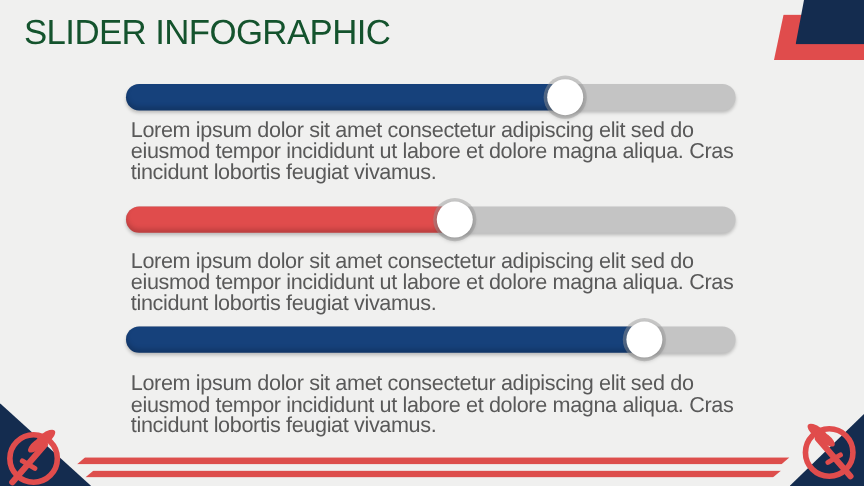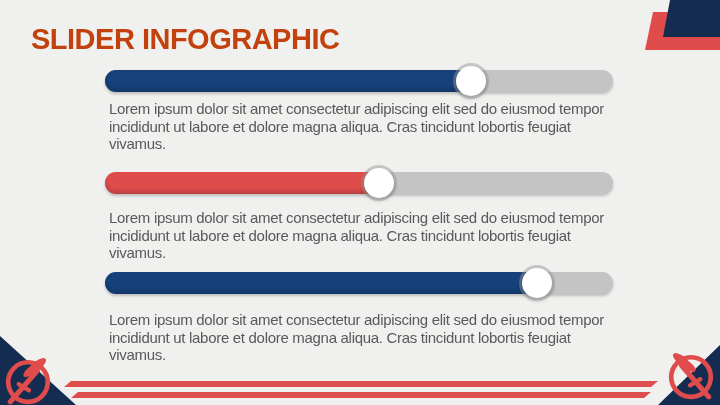--- a/index.html
+++ b/index.html
@@ -2,22 +2,22 @@
 <html><head>
 <meta charset="utf-8">
 <style>
   html,body{margin:0;padding:0;}
   .stage{
     position:relative;width:720px;height:405px;overflow:hidden;
     background:#f0f0ef;font-family:"Liberation Sans",sans-serif;
   }
   
   .title{
-    position:absolute;left:16px;top:8px;margin:15px;
-    font-size:29px;font-weight:700;letter-spacing:-0.5px;color:#c2410c;
+    position:absolute;left:16px;top:8px;margin:4px;
+    font-size:29px;font-weight:400;letter-spacing:-0.5px;color:#14532d;
   }
   
   .tr-red{
     position:absolute;left:644px;top:12px;width:76px;height:38px;background:#e04c4c;
     clip-path:polygon(9px 0,76px 0,76px 38px,1px 38px);
   }
   .tr-navy{
     position:absolute;left:660px;top:0;width:60px;height:37px;background:#142c4f;
     clip-path:polygon(10px 0,60px 0,60px 37px,3px 37px);
   }
@@ -33,21 +33,21 @@
   }
   .handle{
     position:absolute;top:-4px;width:30px;height:30px;border-radius:50%;
     background:#fff;
     box-shadow:0 0 0 3px rgba(150,150,150,0.45),0 2px 4px rgba(0,0,0,0.35);
     cursor:pointer;
   }
   
   .desc{
     position:absolute;left:109px;width:520px;margin:0;
-    font-size:15px;line-height:17.5px;letter-spacing:-0.3px;color:#595959;
+    font-size:18px;line-height:17.5px;letter-spacing:-0.3px;color:#595959;
   }
   .d1{top:100px}.d2{top:209px}.d3{top:311px}
   
   .bl-tri{
     position:absolute;left:0;top:336px;width:76px;height:69px;background:#142c4f;
     clip-path:polygon(0 0,100% 100%,0 100%);
   }
   .br-tri{
     position:absolute;left:658px;top:345px;width:62px;height:60px;background:#142c4f;
     clip-path:polygon(100% 0,100% 100%,0 100%);

